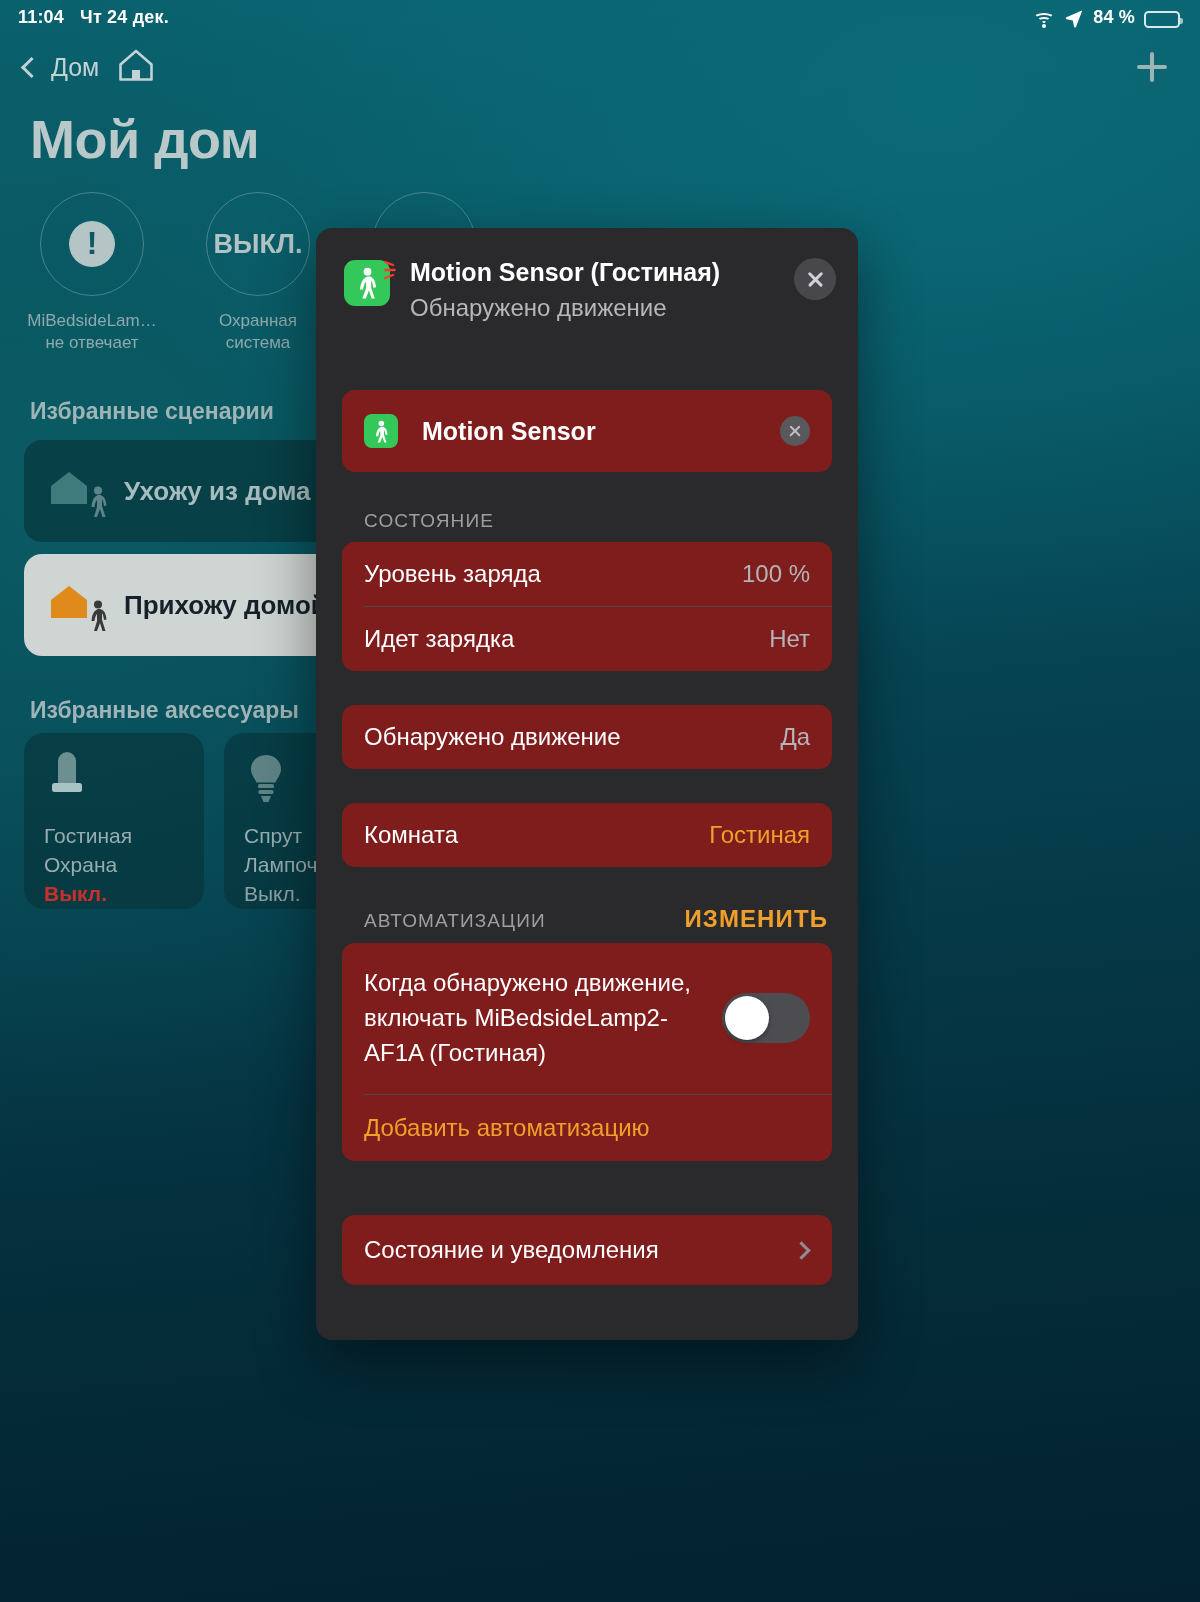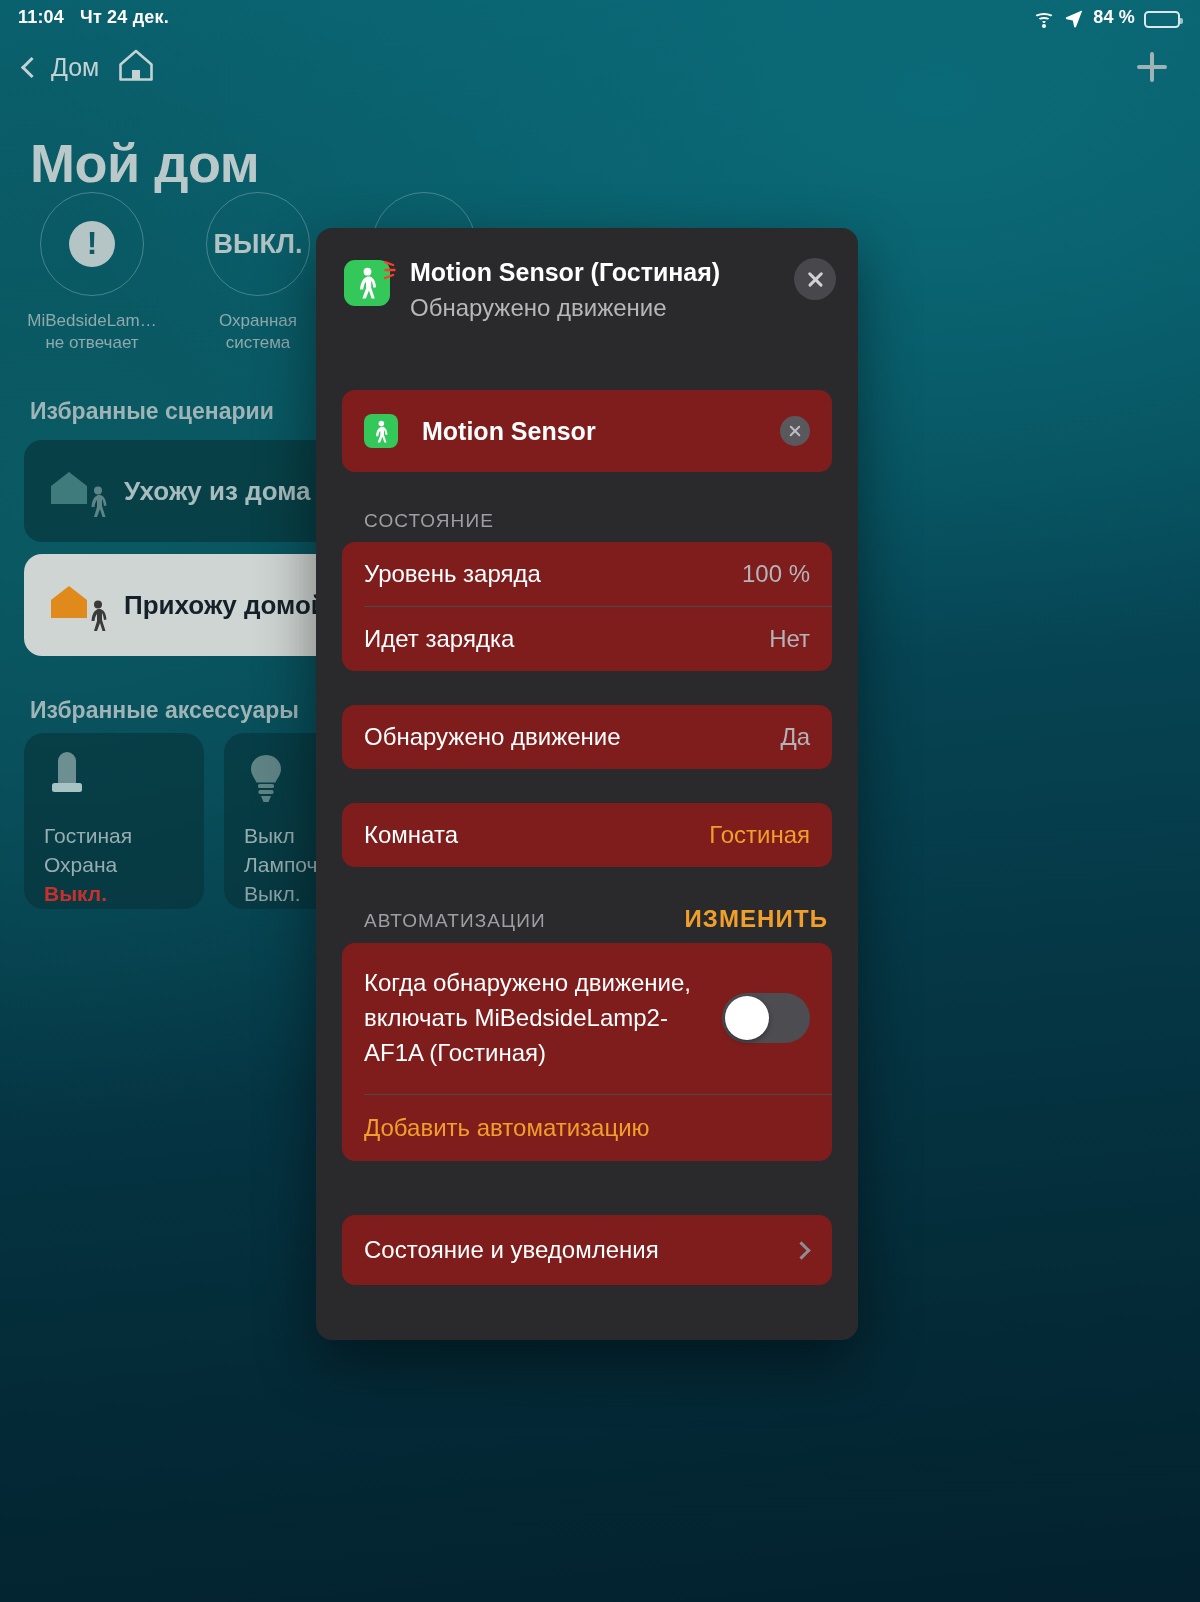--- a/index.html
+++ b/index.html
@@ -49,21 +49,21 @@
   .nav-back-label { font-size: 25px; color: #c3d3d4; }
   .home-glyph { margin-left: 6px; }
   .plus-btn { width: 44px; height: 44px; position: relative; }
   .plus-btn::before, .plus-btn::after { content:""; position: absolute; background: #9db3b5; border-radius: 2px; }
   .plus-btn::before { left: 7px; top: 20px; width: 30px; height: 3.5px; }
   .plus-btn::after  { top: 7px; left: 20px; height: 30px; width: 3.5px; }
 
   
   .page-title {
     position: absolute; top: 108px; left: 30px;
-    font-size: 54px; font-weight: bold; color: #b9c8c9; letter-spacing: -0.5px; margin-top: 24px;
+    font-size: 54px; font-weight: bold; color: #b9c8c9; letter-spacing: -0.5px;
   }
 
   
   .status-row { position: absolute; top: 192px; left: 24px; display: flex; gap: 30px; }
   .status-cell { width: 136px; text-align: center; }
   .status-circle {
     width: 104px; height: 104px; border-radius: 50%;
     border: 1.6px solid rgba(160,195,198,.40);
     margin: 0 auto; display: flex; align-items: center; justify-content: center;
   }
@@ -281,21 +281,21 @@
 
   <div class="acc-tile">
     <div class="acc-icon">
       <svg width="44" height="56" viewBox="0 0 44 56">
         <path d="M22 4c-9 0-15 6.5-15 14 0 6 4 9.5 5.5 13.5h19C33 27.5 37 24 37 18c0-7.5-6-14-15-14z" fill="#5f8486"></path>
         <rect x="14" y="33" width="16" height="4" rx="1.6" fill="#5f8486"></rect>
         <rect x="14.5" y="39" width="15" height="4" rx="1.6" fill="#5f8486"></rect>
         <path d="M17 45h10l-2.5 6h-5z" fill="#5f8486"></path>
       </svg>
     </div>
-    <div class="acc-text">Выкл</div>
+    <div class="acc-text">Спрут</div>
     <div class="acc-text" style="margin-top:0">Лампоч…</div>
     <div class="acc-text acc-status-dim" style="margin-top:0">Выкл.</div>
   </div>
 </div>
 
 <div class="modal">
 
   <div class="modal-header">
     <div class="mh-icon">
       <div class="motion-badge">

